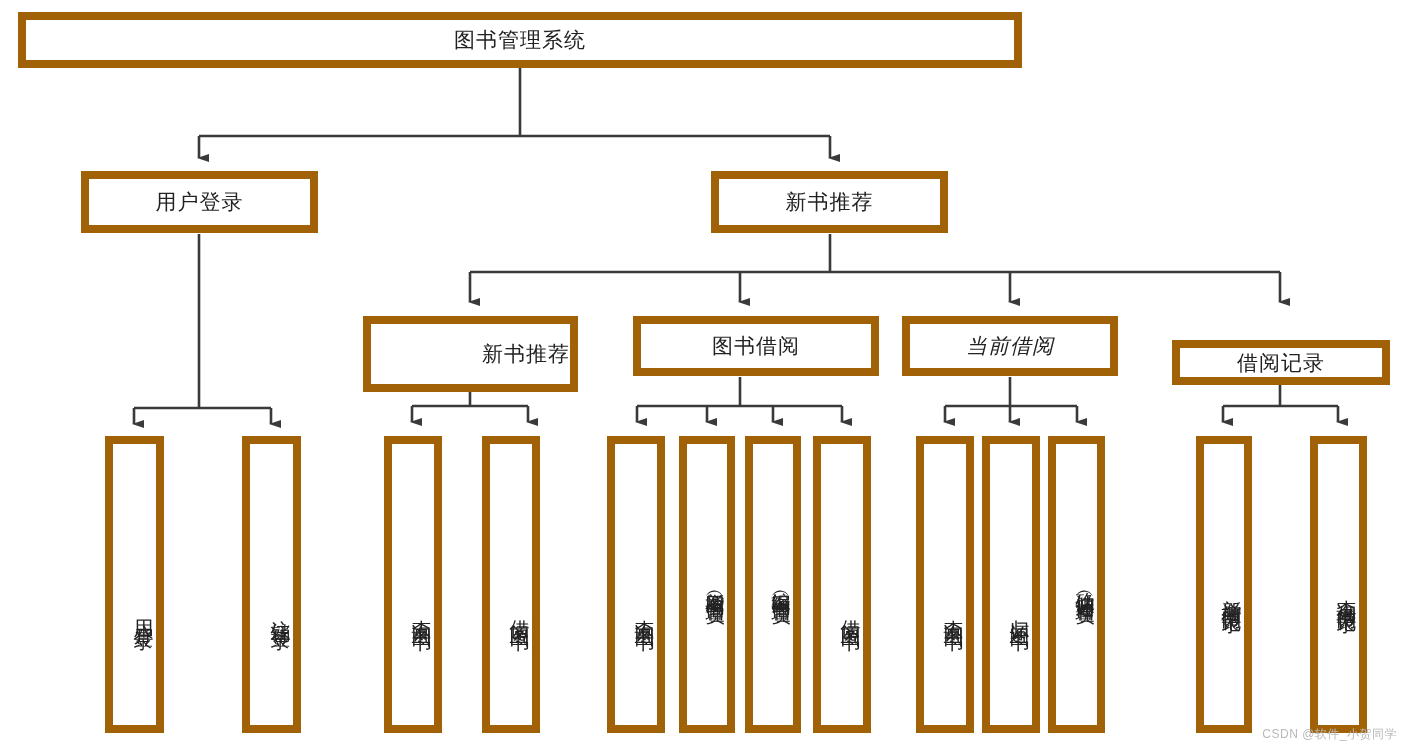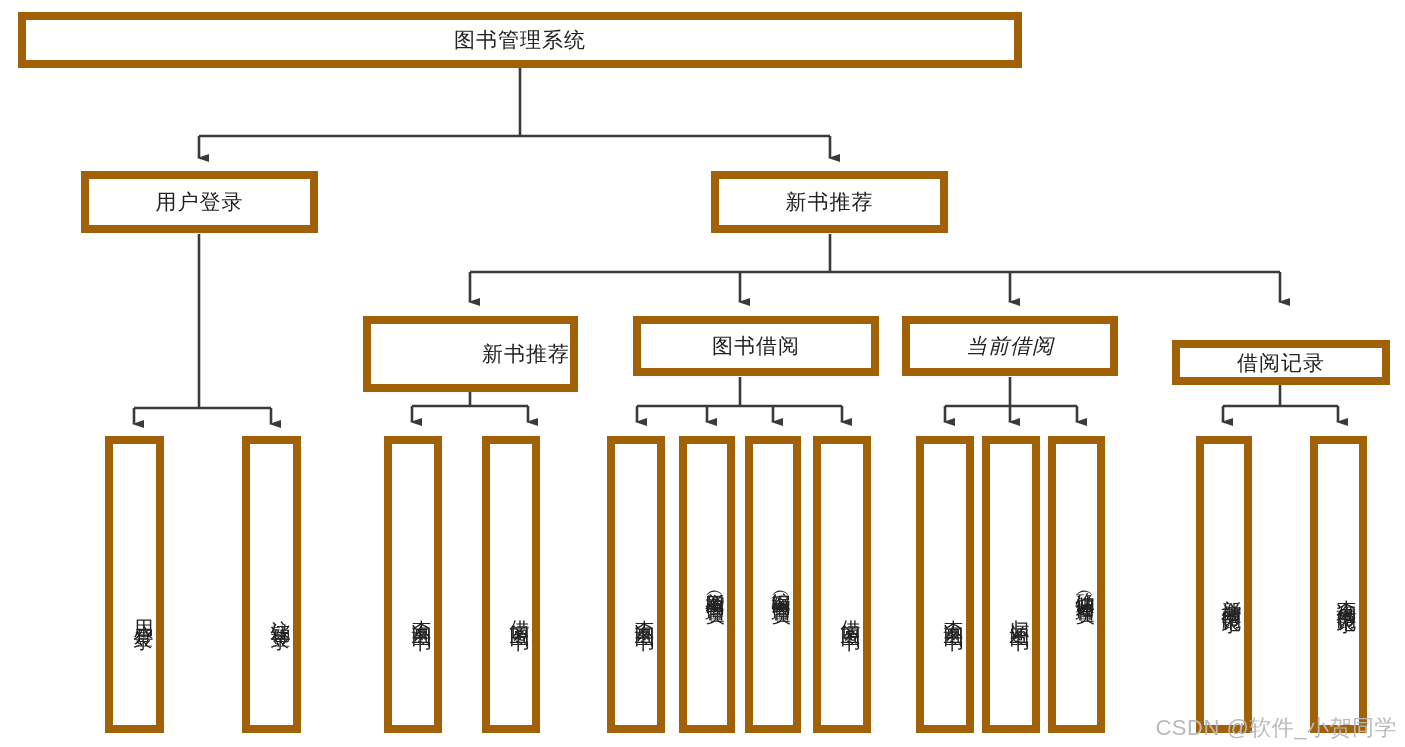--- a/index.html
+++ b/index.html
@@ -55,21 +55,21 @@
     align-items: flex-start;
   }
   .node .label {
     display: block;
     white-space: pre-wrap;
   }
   .watermark {
     position: absolute;
     right: 8px;
     bottom: 4px;
-    font-size: 22px;
+    font-size: 12px;
     color: #b9b9b9;
     letter-spacing: 0.5px;
     white-space: nowrap;
   }
 </style>
 </head>
 <body>
 
 <div id="canvas">
 

